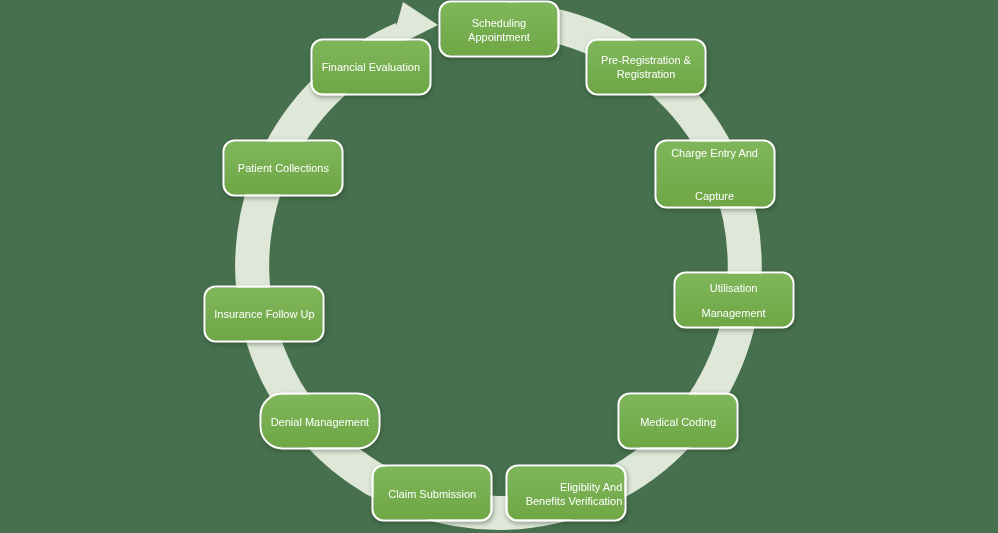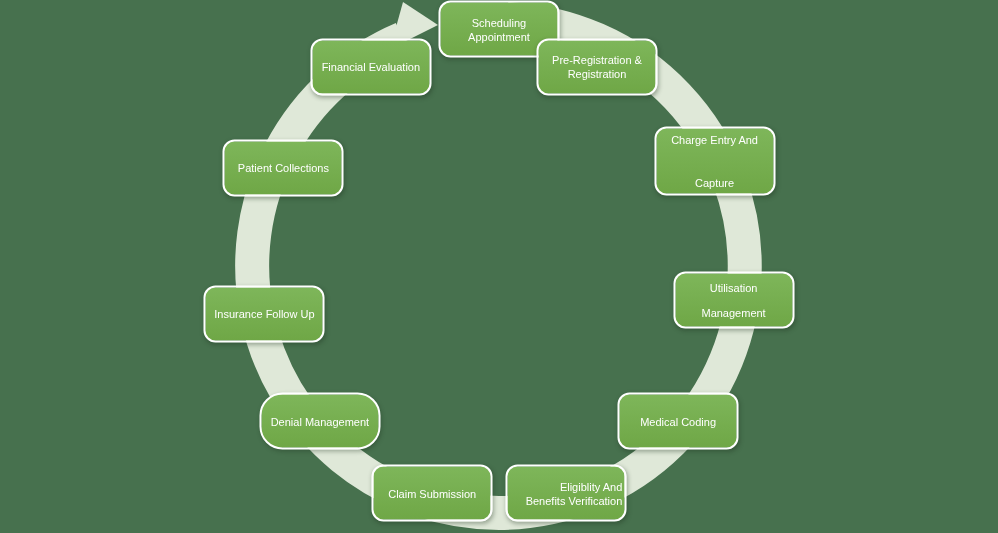--- a/index.html
+++ b/index.html
@@ -69,25 +69,25 @@
 <div class="stage">
   <svg class="ring-svg" width="998" height="533" viewBox="0 0 998 533">
     <path class="ring-arc" d="M 507.6 19.2 A 247 247 0 0 1 499 513 A 247 247 0 0 1 402.5 38.7"></path>
     <polygon class="arrow-head" points="403,2 438,25 390,49"></polygon>
   </svg>
   <div id="nodes">
       <div class="node" style="left: 499px; top: 29px;">
         <span class="node-line">Scheduling</span>
         <span class="node-line">Appointment</span>
       </div>
-      <div class="node" style="left: 597px; top: 66.6229px;">
+      <div class="node" style="left: 646px; top: 66.6229px;">
         <span class="node-line">Pre-Registration &amp;</span>
         <span class="node-line">Registration</span>
       </div>
-      <div class="node" style="left: 714.583px; top: 161px; gap: 29px;">
+      <div class="node" style="left: 714.583px; top: 174px; gap: 29px;">
         <span class="node-line">Charge Entry And</span>
         <span class="node-line">Capture</span>
       </div>
       <div class="node" style="left: 733.588px; top: 299.729px; gap: 11px;">
         <span class="node-line">Utilisation</span>
         <span class="node-line">Management</span>
       </div>
       <div class="node" style="left: 678.113px; top: 421.202px;">
         <span class="node-line">Medical Coding</span>
       </div>

